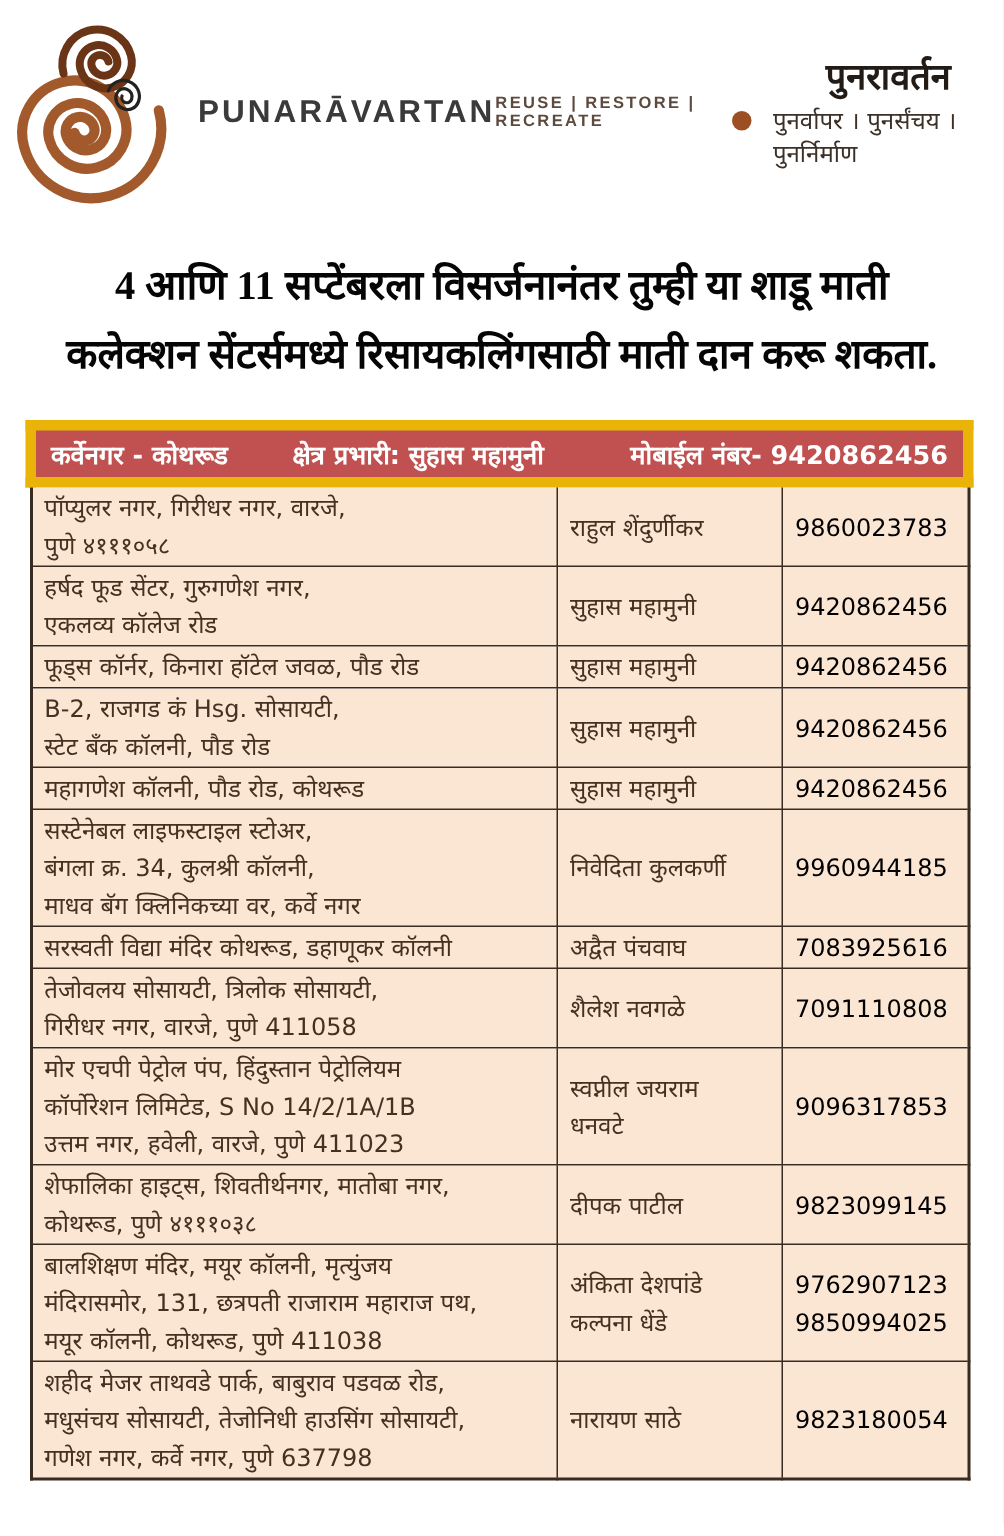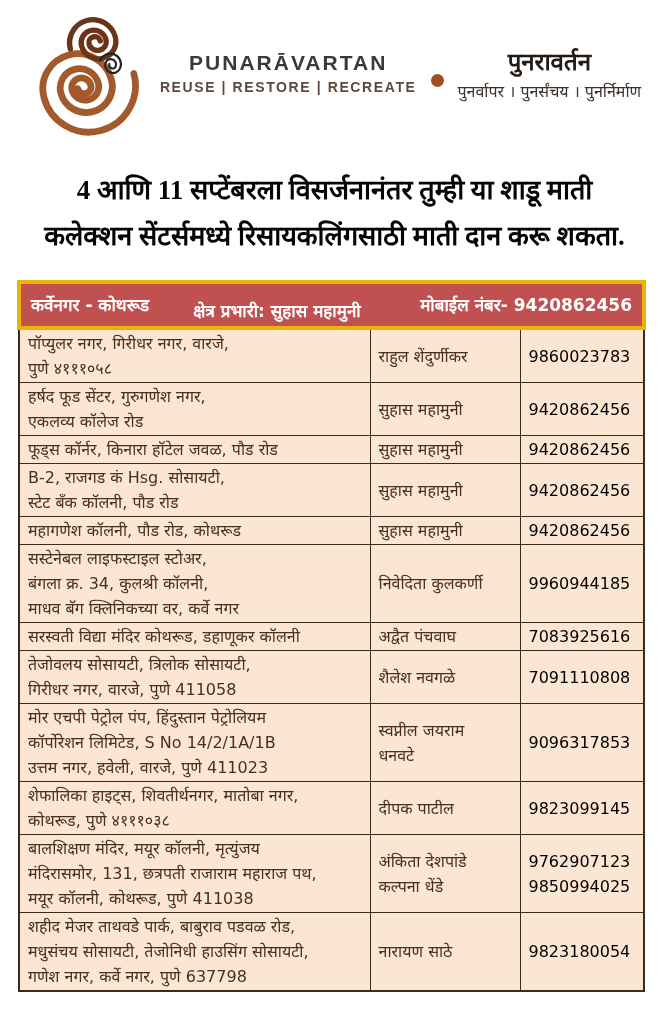--- a/index.html
+++ b/index.html
@@ -14,28 +14,28 @@
   
   .logo-block{
     display:flex;
     justify-content:center;
     align-items:center;
     gap:14px;
     padding-top:8px;
     height:130px;
   }
   .spiral-svg{width:118px;height:126px;flex:0 0 auto;}
-  .wordmark-block{display:flex;flex-direction:column;align-items:center;}
+  .wordmark-block{display:flex;flex-direction:row;align-items:flex-end;}
   .wordmark{
     font-family:"Liberation Sans", sans-serif;
     font-size:21px;font-weight:bold;letter-spacing:2px;color:#3a3a3a;
   }
   .tagline-en{
     font-family:"Liberation Sans", sans-serif;
-    font-size:14px;font-weight:bold;letter-spacing:1.6px;color:#5d4a3e;margin-top:4px;
+    font-size:11px;font-weight:bold;letter-spacing:1.6px;color:#5d4a3e;margin-top:4px;
   }
   .logo-dot{
     width:13px;height:13px;border-radius:50%;
     background:#9d4f23;align-self:center;margin-top:14px;flex:0 0 auto;
   }
   .dev-block{display:flex;flex-direction:column;align-items:center;}
   .name-dev{font-size:24px;font-weight:bold;color:#231b16;}
   .tagline-dev{font-size:16px;color:#3c3129;margin-top:3px;}
   
   .headline{
@@ -53,30 +53,30 @@
     border-collapse:collapse;
     table-layout:fixed;
     width:625px;
     border:2px solid #3a2b20;
   }
   col.c-address{width:351px;}
   col.c-name{width:150px;}
   col.c-phone{width:124px;}
   thead th{
     background:#c05150;
-    border:4px solid #eab308;
+    border:7px solid #eab308;
     padding:3px 10px 4px 10px;
     height:24px;
   }
   .head-flex{
     display:flex;align-items:center;
     color:#ffffff;font-weight:bold;font-size:17px;white-space:nowrap;
   }
   .head-region{width:168px;text-align:left;}
-  .head-incharge{width:235px;text-align:left;margin-top:12px;}
+  .head-incharge{width:235px;text-align:left;}
   .head-mobile{flex:1;text-align:left;}
   td.cell{
     border:1px solid #3a2b20;
     background:#fbe6d4;
     padding:1px 8px;
     font-size:16px;
     line-height:25px;
     color:#463020;
     vertical-align:middle;
     overflow:hidden;

